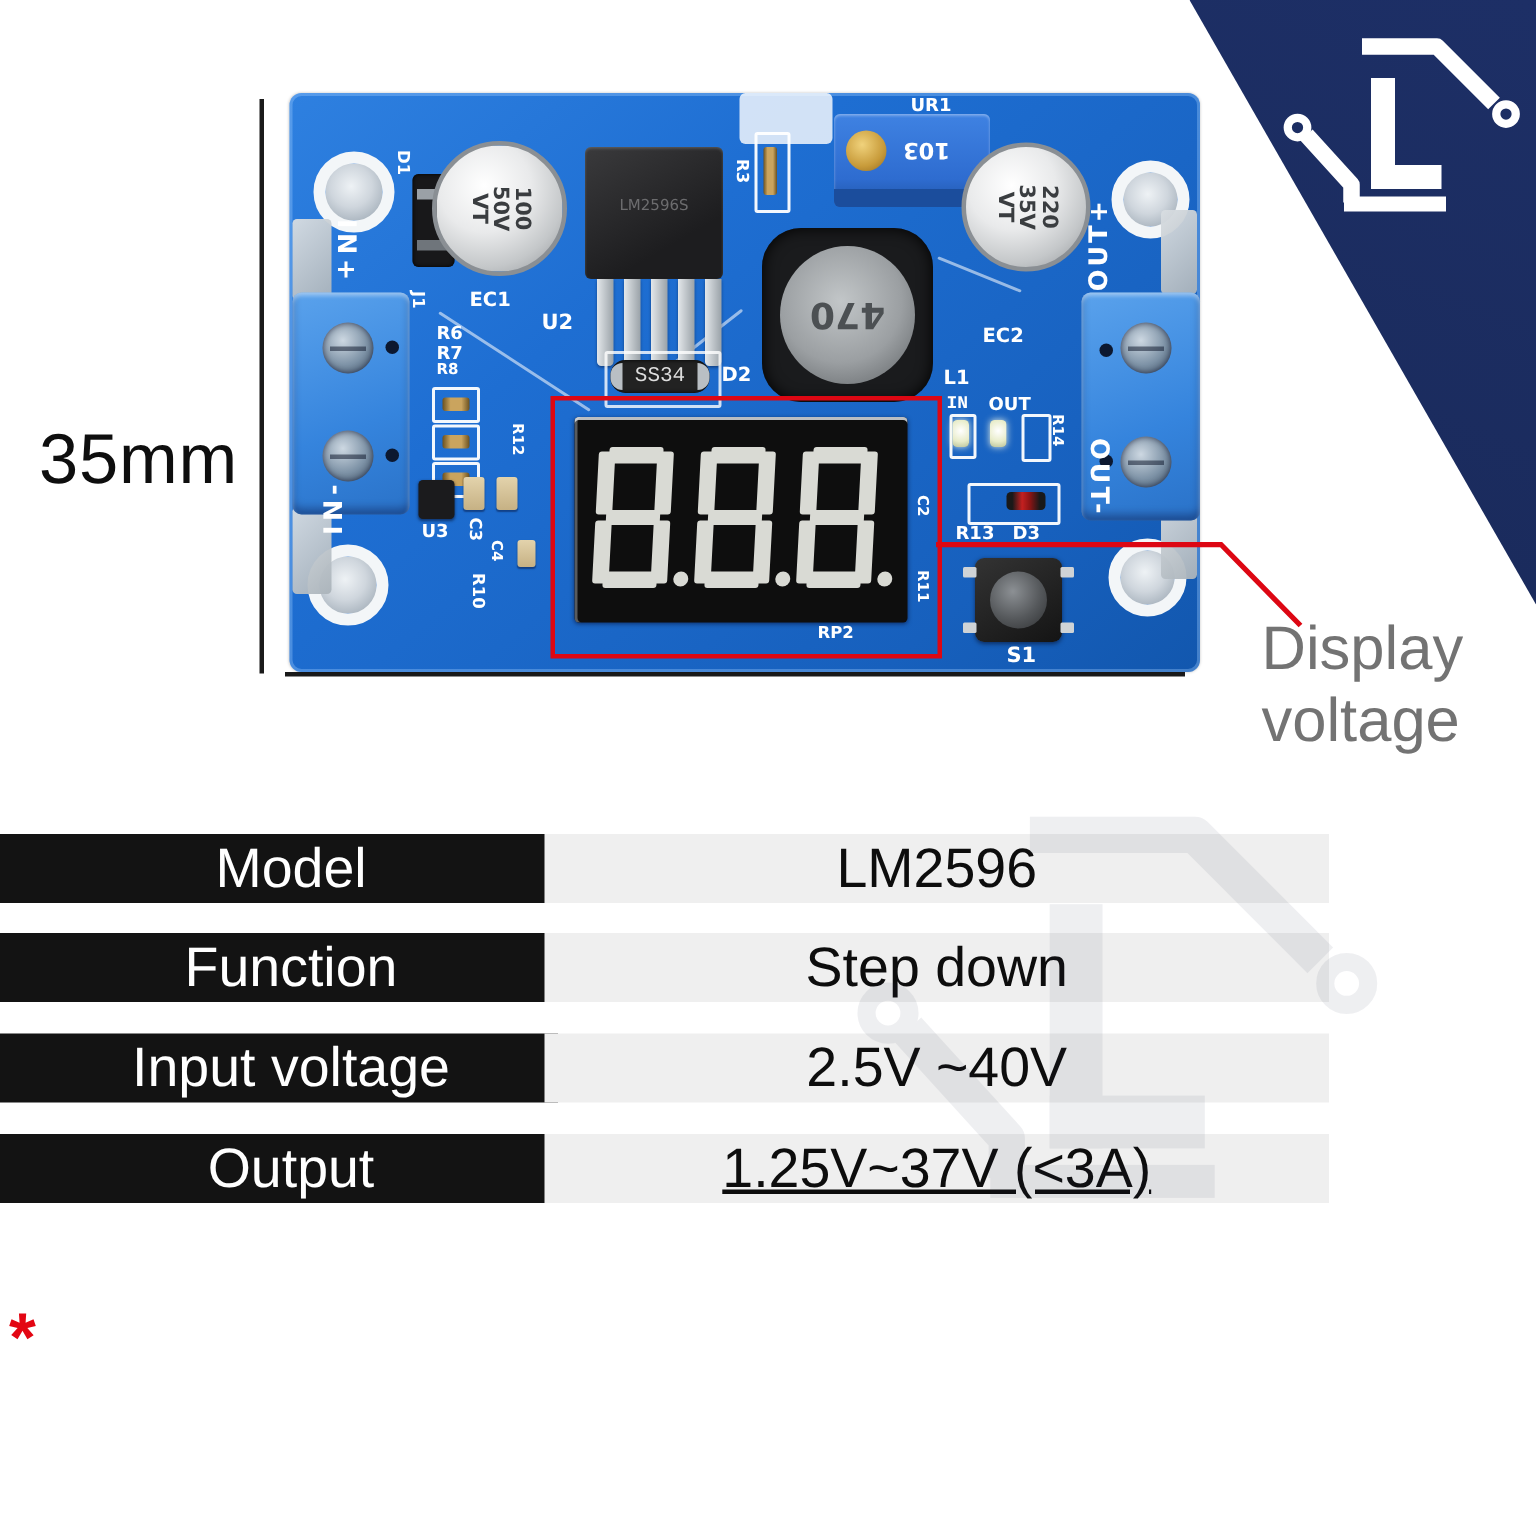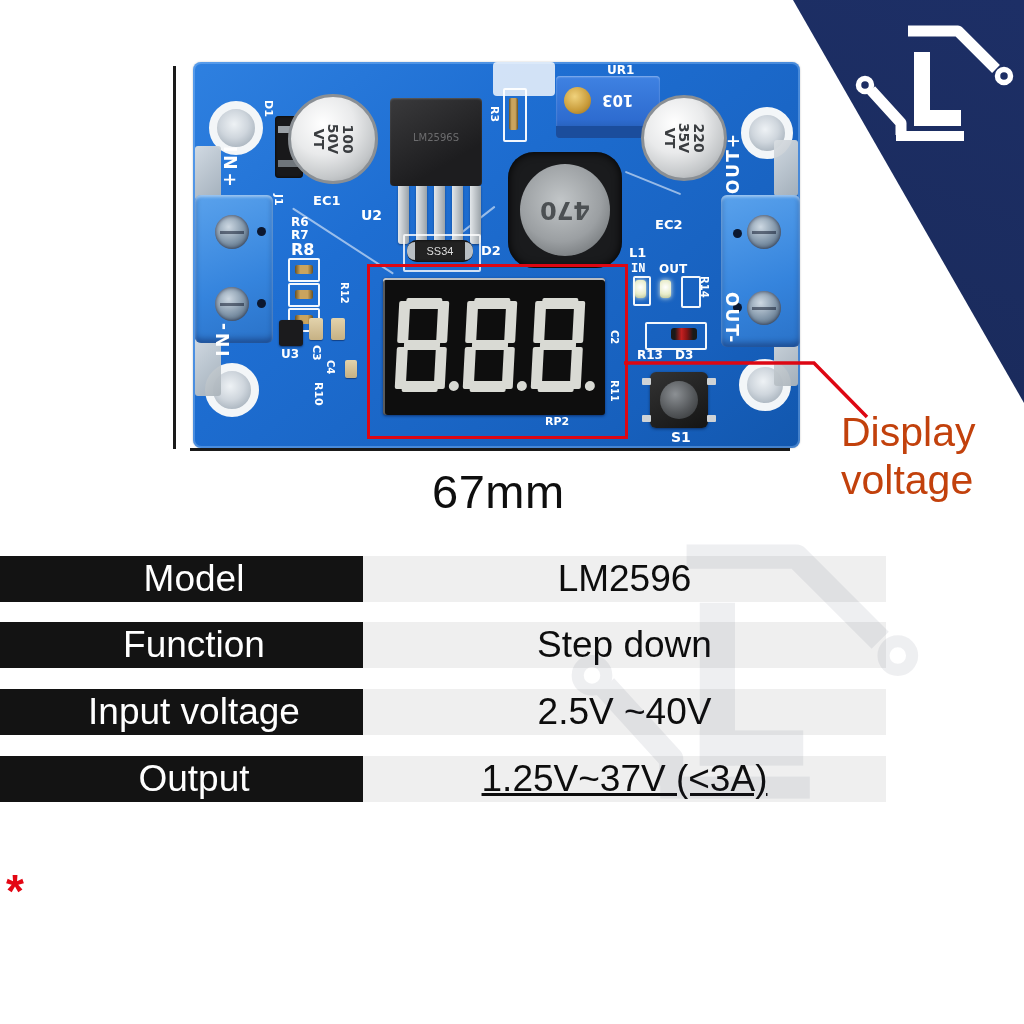--- a/index.html
+++ b/index.html
@@ -68,21 +68,21 @@
   .d3d{position:absolute;background:linear-gradient(90deg,#191919 15%,#c42020 40%,#8c1414 60%,#191919 85%);border-radius:3px;}
   
   .trow-label{position:absolute;left:0;width:356px;height:46px;background:#131313;color:#fff;
               display:flex;align-items:center;justify-content:center;font-size:37px;padding-left:16px;}
   .trow-value{position:absolute;left:363px;width:523px;height:46px;background:#efefef;color:#0d0d0d;
               display:flex;align-items:center;justify-content:center;font-size:37px;}
   
   #footnote-star{position:absolute;left:6px;top:864px;color:#e30613;font-size:46px;font-weight:bold;}
   #footnote-text{position:absolute;left:36px;top:866px;width:960px;font-size:33px;line-height:1.5;color:#0d0d0d;}
   
-  #callout-text{position:absolute;left:841px;top:409px;width:178px;font-size:41px;line-height:1.17;color:#c2410c;}
+  #callout-text{position:absolute;left:841px;top:409px;width:178px;font-size:41px;line-height:1.17;color:#737373;}
   #overlaysvg{position:absolute;left:0;top:0;pointer-events:none;}
   #watermark{position:absolute;left:515px;top:528px;width:440px;height:286px;opacity:.075;pointer-events:none;}
 </style>
 </head>
 <body>
 
 <div id="canvas">
 
   <div id="triangle"></div>
   <svg class="abs" style="left:830px;top:18px;" width="200" height="130" viewBox="0 0 200 130">
@@ -92,21 +92,21 @@
     </g>
     <circle cx="174" cy="58" r="6.5" stroke="#ffffff" stroke-width="5.5" fill="none"></circle>
     <circle cx="35" cy="67" r="6.5" stroke="#ffffff" stroke-width="5.5" fill="none"></circle>
     <rect x="84" y="34" width="16" height="74" fill="#ffffff"></rect>
     <rect x="84" y="92" width="47" height="16" fill="#ffffff"></rect>
     <rect x="66" y="113" width="68" height="10" fill="#ffffff"></rect>
   </svg>
 
   <div class="dimline" style="left:173px;top:66px;width:3px;height:383px;"></div>
   <div class="dimline" style="left:190px;top:448px;width:600px;height:3px;"></div>
-  <div class="bigtxt" style="left:432px;top:464px;">67mm</div>
+  <div class="bigtxt" style="left:26px;top:278px;">35mm</div>
 
   <div id="board">
 
     <div class="hole" style="left:16px;top:39px;width:38px;height:38px;"></div>
     <div class="hole" style="left:548px;top:45px;width:36px;height:36px;"></div>
     <div class="hole" style="left:12px;top:301px;width:38px;height:38px;"></div>
     <div class="hole" style="left:546px;top:297px;width:36px;height:36px;"></div>
 
     <div class="pad" style="left:2px;top:84px;width:26px;height:54px;"></div>
     <div class="pad" style="left:2px;top:276px;width:26px;height:58px;"></div>
@@ -175,21 +175,21 @@
         <div>220</div>
         <div>35V</div>
         <div>VT</div>
       </div>
     </div>
 
     <div class="sbox" style="left:210px;top:172px;width:74px;height:34px;border-color:rgba(255,255,255,.8);"></div>
     <div class="abs" style="left:214px;top:178px;width:66px;height:22px;background:#222;border-radius:10px;display:flex;align-items:center;justify-content:center;box-shadow:inset 0 0 3px #000;">
       <div class="abs" style="left:0;top:2px;width:8px;height:18px;background:#b9bfc4;border-radius:8px 0 0 8px;"></div>
       <div class="abs" style="right:0;top:2px;width:8px;height:18px;background:#b9bfc4;border-radius:0 8px 8px 0;"></div>
-      <span style="color:#ddd;font-size:11px;font-family:Liberation Sans, sans-serif;">SS34</span>
+      <span style="color:#ddd;font-size:14px;font-family:Liberation Mono, monospace;">SS34</span>
     </div>
 
     <div class="sbox" style="left:95px;top:196px;width:28px;height:20px;">
         <div class="res" style="left:5px;top:5px;width:18px;height:9px;"></div>
       </div>
     <div class="sbox" style="left:95px;top:221px;width:28px;height:20px;">
         <div class="res" style="left:5px;top:5px;width:18px;height:9px;"></div>
       </div>
     <div class="sbox" style="left:95px;top:246px;width:28px;height:20px;">
         <div class="res" style="left:5px;top:5px;width:18px;height:9px;"></div>
@@ -253,21 +253,21 @@
 
     <span class="lbl v" style="left:28px;top:84px;font-size:17px;letter-spacing:3px;">IN+</span>
     <span class="lbl v flip" style="left:22px;top:258px;font-size:17px;letter-spacing:3px;">IN-</span>
     <span class="lbl v flip" style="left:532px;top:70px;font-size:17px;letter-spacing:2px;">OUT+</span>
     <span class="lbl v" style="left:530px;top:230px;font-size:17px;letter-spacing:2px;">OUT-</span>
     <span class="lbl v" style="left:70px;top:38px;font-size:11px;">D1</span>
     <span class="lbl v" style="left:80px;top:132px;font-size:11px;">J1</span>
     <span class="lbl" style="left:120px;top:132px;font-size:13px;">EC1</span>
     <span class="lbl" style="left:98px;top:154px;font-size:12px;">R6</span>
     <span class="lbl" style="left:98px;top:167px;font-size:12px;">R7</span>
-    <span class="lbl" style="left:98px;top:180px;font-size:16px;text-align:center;">R8</span>
+    <span class="lbl" style="left:98px;top:180px;font-size:10px;text-align:center;">R8</span>
     <span class="lbl" style="left:168px;top:146px;font-size:14px;">U2</span>
     <span class="lbl" style="left:288px;top:182px;font-size:13px;">D2</span>
     <span class="lbl v" style="left:296px;top:44px;font-size:11px;">R3</span>
     <span class="lbl" style="left:414px;top:2px;font-size:12px;">UR1</span>
     <span class="lbl" style="left:462px;top:136px;font-size:13px;margin-top:20px;">EC2</span>
     <span class="lbl" style="left:436px;top:184px;font-size:13px;">L1</span>
     <span class="lbl" style="left:438px;top:201px;font-size:12px;font-family:Liberation Mono, monospace;">IN</span>
     <span class="lbl" style="left:466px;top:201px;font-size:12px;">OUT</span>
     <span class="lbl v" style="left:506px;top:214px;font-size:10px;">R14</span>
     <span class="lbl" style="left:444px;top:287px;font-size:12px;">R13</span>

